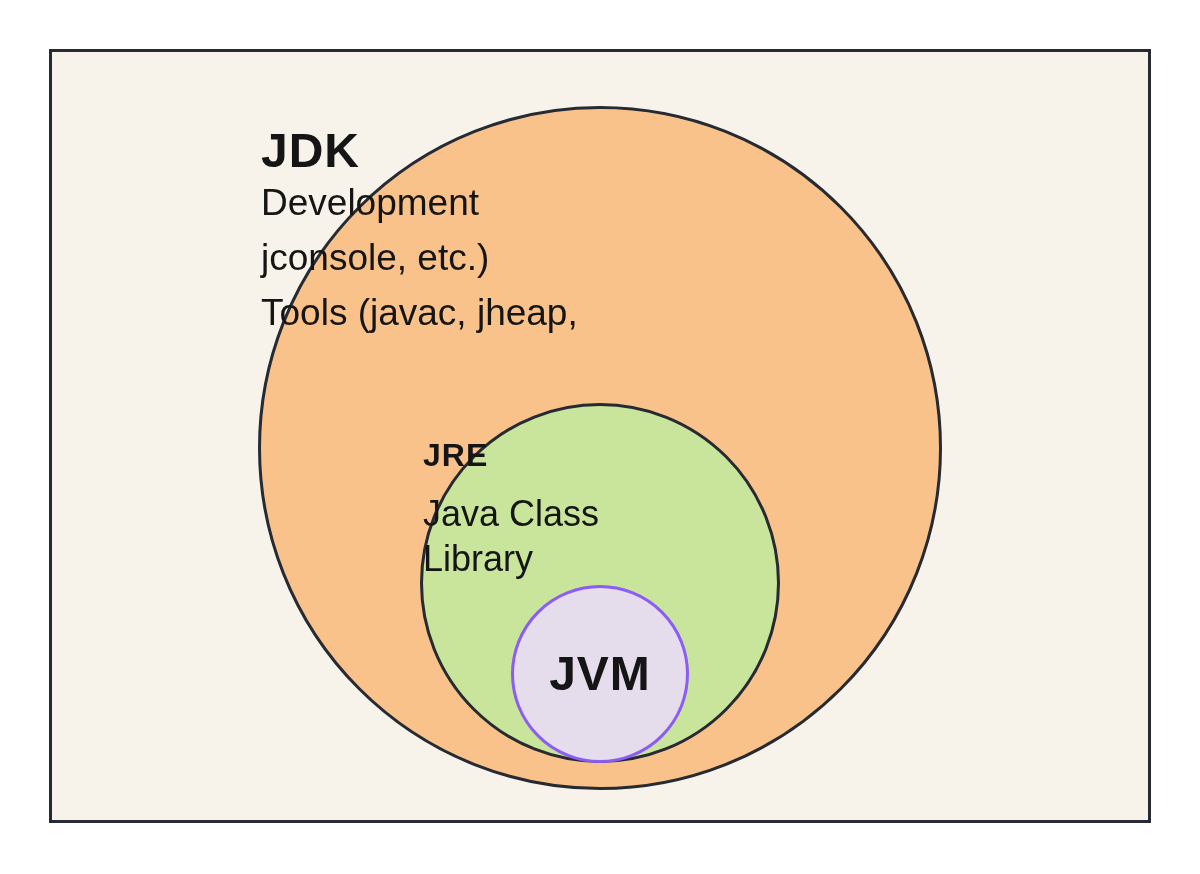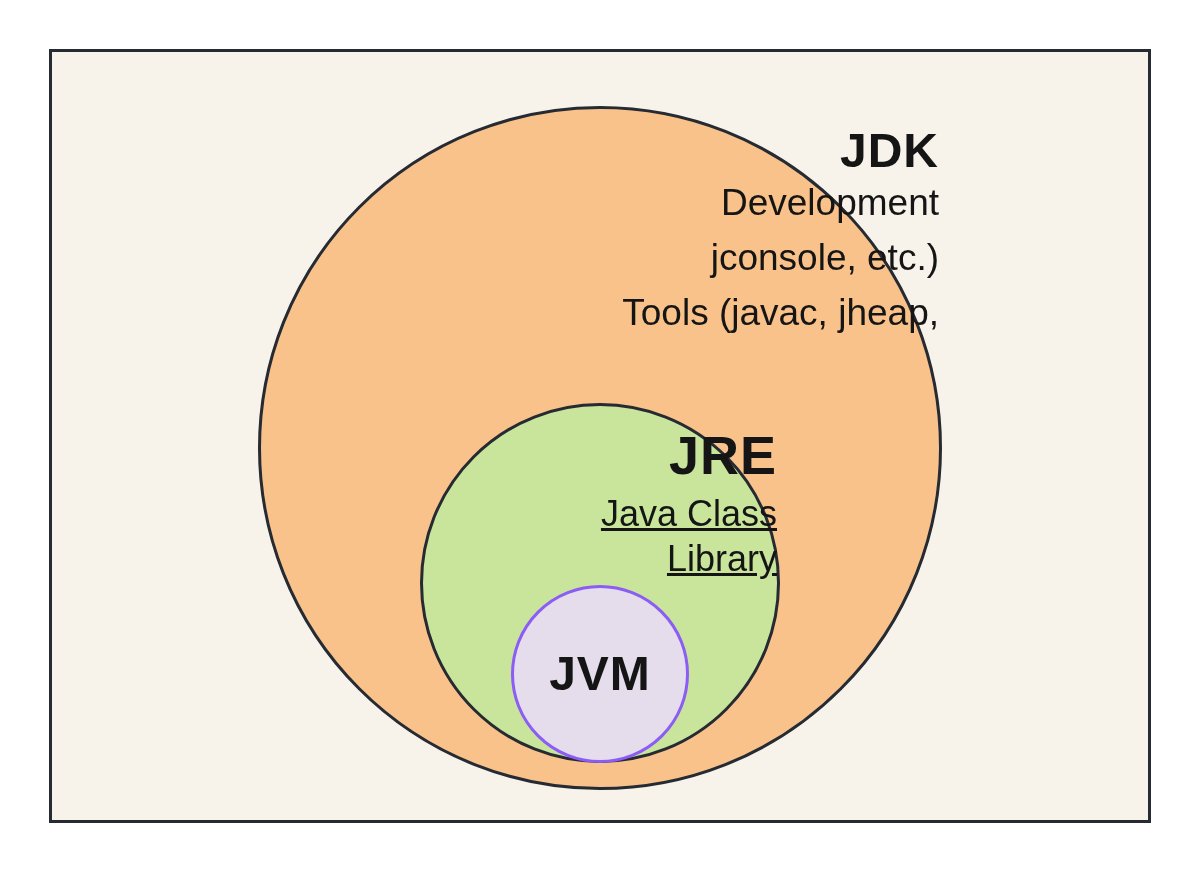--- a/index.html
+++ b/index.html
@@ -22,21 +22,21 @@
     width: 1102px;
     height: 774px;
     box-sizing: border-box;
     background: #f7f3ea;
     border: 3px solid #262a32;
   }
   .circle {
     position: absolute;
     border-radius: 50%;
     box-sizing: border-box;
-    text-align: right;
+    text-align: left;
     color: #151515;
   }
   .circle-jdk {
     left: 258px;
     top: 106px;
     width: 684px;
     height: 684px;
     background: #f9c28a;
     border: 3px solid #262a32;
     padding-top: 18px;
@@ -61,33 +61,32 @@
     align-items: center;
     justify-content: center;
   }
   .set-title {
     font-size: 48px;
     line-height: 48px;
     font-weight: bold;
     letter-spacing: 1px;
   }
   .circle-jre .set-title {
-    font-size: 54px;
+    font-size: 32px;
     line-height: 46px;
   }
   .set-desc {
     font-size: 37px;
     line-height: 55px;
     margin-top: 0;
   }
   .circle-jre .set-desc {
     font-size: 36px;
     line-height: 45px;
     margin-top: 13px;
-    text-decoration: underline;
   }
 </style>
 </head>
 <body>
 
 <div id="canvas">
 
   <div class="frame"></div>
 
   <div class="circle circle-jdk">

